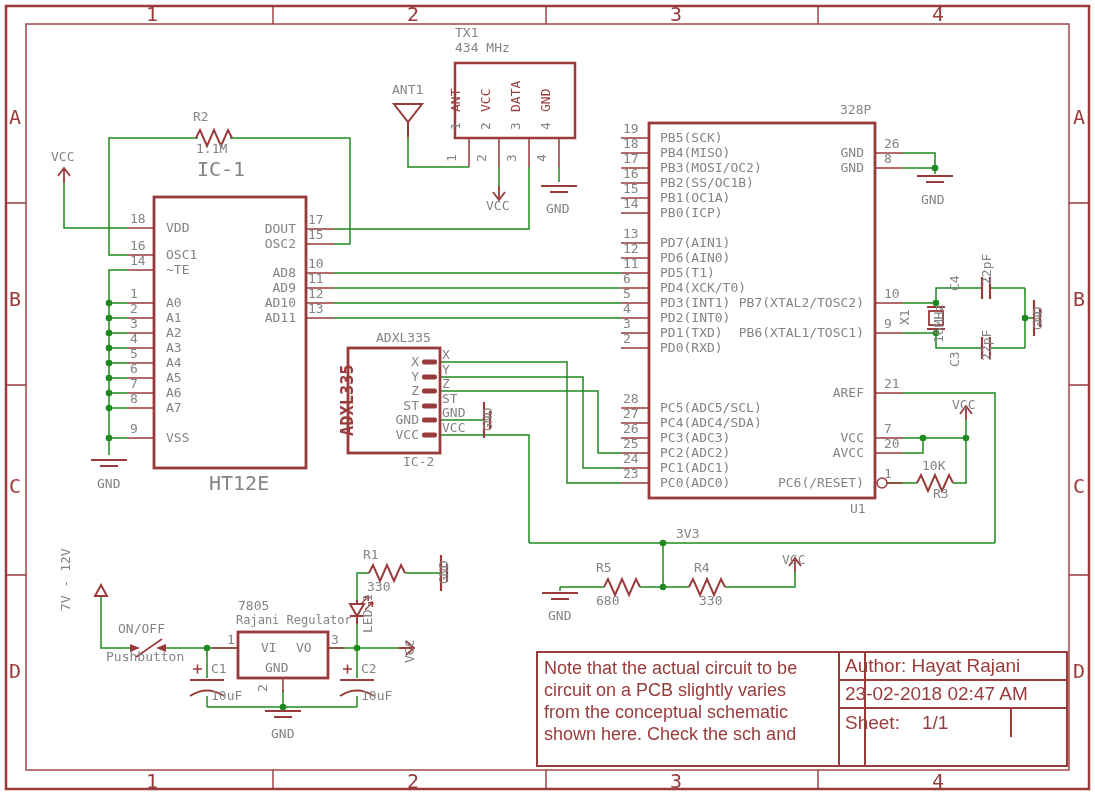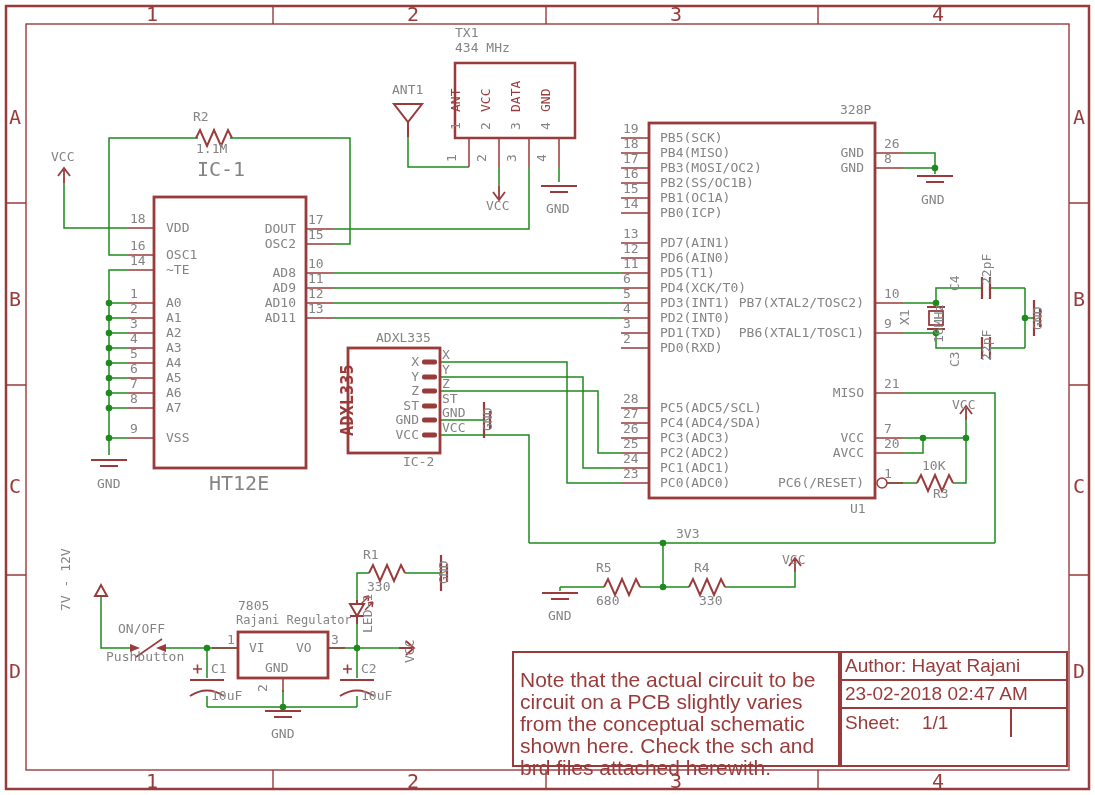--- a/index.html
+++ b/index.html
@@ -24,21 +24,21 @@
 .amR .num{left:884px;top:-16px}
 .amR .name{left:714px;width:150px;text-align:right;top:-7px}
 .adx .inName{left:340px;width:79px;text-align:right;top:-7px}
 .adx .outName{left:442px;top:-14px}
 .txcol{position:absolute;top:0;width:0;height:0}
 .txcol>span{position:absolute}
 .txcol .tname{left:-7px;top:99px}
 .txcol .tnin{left:-7px;top:117px}
 .txcol .tnout{left:-11px;top:149px}
 .box{position:absolute;border:2px solid #993b3b;color:#993b3b;font-family:"Liberation Sans",sans-serif}
-#note{left:512px;top:651px;width:330px;height:116px;padding:16px 6px;font-size:21px;line-height:22px}
+#note{left:536px;top:651px;width:330px;height:116px;padding:4px 6px;font-size:18px;line-height:22px}
 #title{left:838px;top:651px;width:230px;height:116px}
 .trow{position:relative;height:28px;border-bottom:2px solid #993b3b;display:flex;align-items:center;padding-left:5px;font-size:19px;white-space:pre}
 .trow:last-child{border-bottom:none}
 #sheetDivider{position:absolute;left:170px;top:0;bottom:0;width:2px;background:#993b3b}
 #sheetVal{position:absolute;left:82px}
 </style>
 </head>
 <body>
 
 <div id="sheet">
@@ -384,21 +384,21 @@
 <div class="pinrow amR" style="top:303px">
       <span class="lbl num">10</span>
       <span class="lbl name">PB7(XTAL2/TOSC2)</span>
     </div>
 <div class="pinrow amR" style="top:333px">
       <span class="lbl num">9</span>
       <span class="lbl name">PB6(XTAL1/TOSC1)</span>
     </div>
 <div class="pinrow amR" style="top:393px">
       <span class="lbl num">21</span>
-      <span class="lbl name">MISO</span>
+      <span class="lbl name">AREF</span>
     </div>
 <div class="pinrow amR" style="top:438px">
       <span class="lbl num">7</span>
       <span class="lbl name">VCC</span>
     </div>
 <div class="pinrow amR" style="top:453px">
       <span class="lbl num">20</span>
       <span class="lbl name">AVCC</span>
     </div>
 <div class="pinrow amR" style="top:483px">
@@ -439,21 +439,21 @@
 <span class="lbl" style="left:548px;top:609px">GND</span>
 <span class="lbl" style="left:376px;top:331px">ADXL335</span>
 <span class="lbl" style="left:403px;top:455px">IC-2</span>
 <span class="lbl rot bold maroon" style="left:356px;top:419px">ADXL335</span>
 <span class="lbl rot" style="left:494px;top:418px">GND</span>
 <span class="lbl rot" style="left:72px;top:598px">7V - 12V</span>
 <span class="lbl" style="left:118px;top:622px">ON/OFF</span>
 <span class="lbl" style="left:106px;top:650px">Pushbutton</span>
 <span class="lbl" style="left:238px;top:599px">7805</span>
 <span class="lbl sm" style="left:236px;top:614px">Rajani Regulator</span>
-<span class="lbl" style="left:249px;top:641px">VI</span>
+<span class="lbl" style="left:261px;top:641px">VI</span>
 <span class="lbl" style="left:296px;top:641px">VO</span>
 <span class="lbl" style="left:265px;top:661px">GND</span>
 <span class="lbl" style="left:227px;top:633px">1</span>
 <span class="lbl" style="left:331px;top:633px">3</span>
 <span class="lbl rot" style="left:269px;top:679px">2</span>
 <span class="lbl" style="left:211px;top:662px">C1</span>
 <span class="lbl" style="left:211px;top:689px">10uF</span>
 <span class="lbl" style="left:361px;top:662px">C2</span>
 <span class="lbl" style="left:361px;top:689px">10uF</span>
 <span class="lbl" style="left:271px;top:727px">GND</span>
@@ -461,21 +461,20 @@
 <span class="lbl" style="left:367px;top:580px">330</span>
 <span class="lbl rot" style="left:374px;top:620px">LED-1</span>
 <span class="lbl rot" style="left:450px;top:571px">GND</span>
 <span class="lbl rot" style="left:416px;top:650px">VCC</span>
 
 <div class="box" id="note">
   <div>Note that the actual circuit to be</div>
   <div>circuit on a PCB slightly varies</div>
   <div>from the conceptual schematic</div>
   <div>shown here. Check the sch and</div>
-  <div>brd files attached herewith.</div>
 </div>
 
 <div class="box" id="title">
   <div class="trow">Author: Hayat Rajani</div>
   <div class="trow">23-02-2018 02:47 AM</div>
   <div class="trow">
     <span>Sheet:</span>
     <span id="sheetVal">1/1</span>
     <div id="sheetDivider"></div>
   </div>

